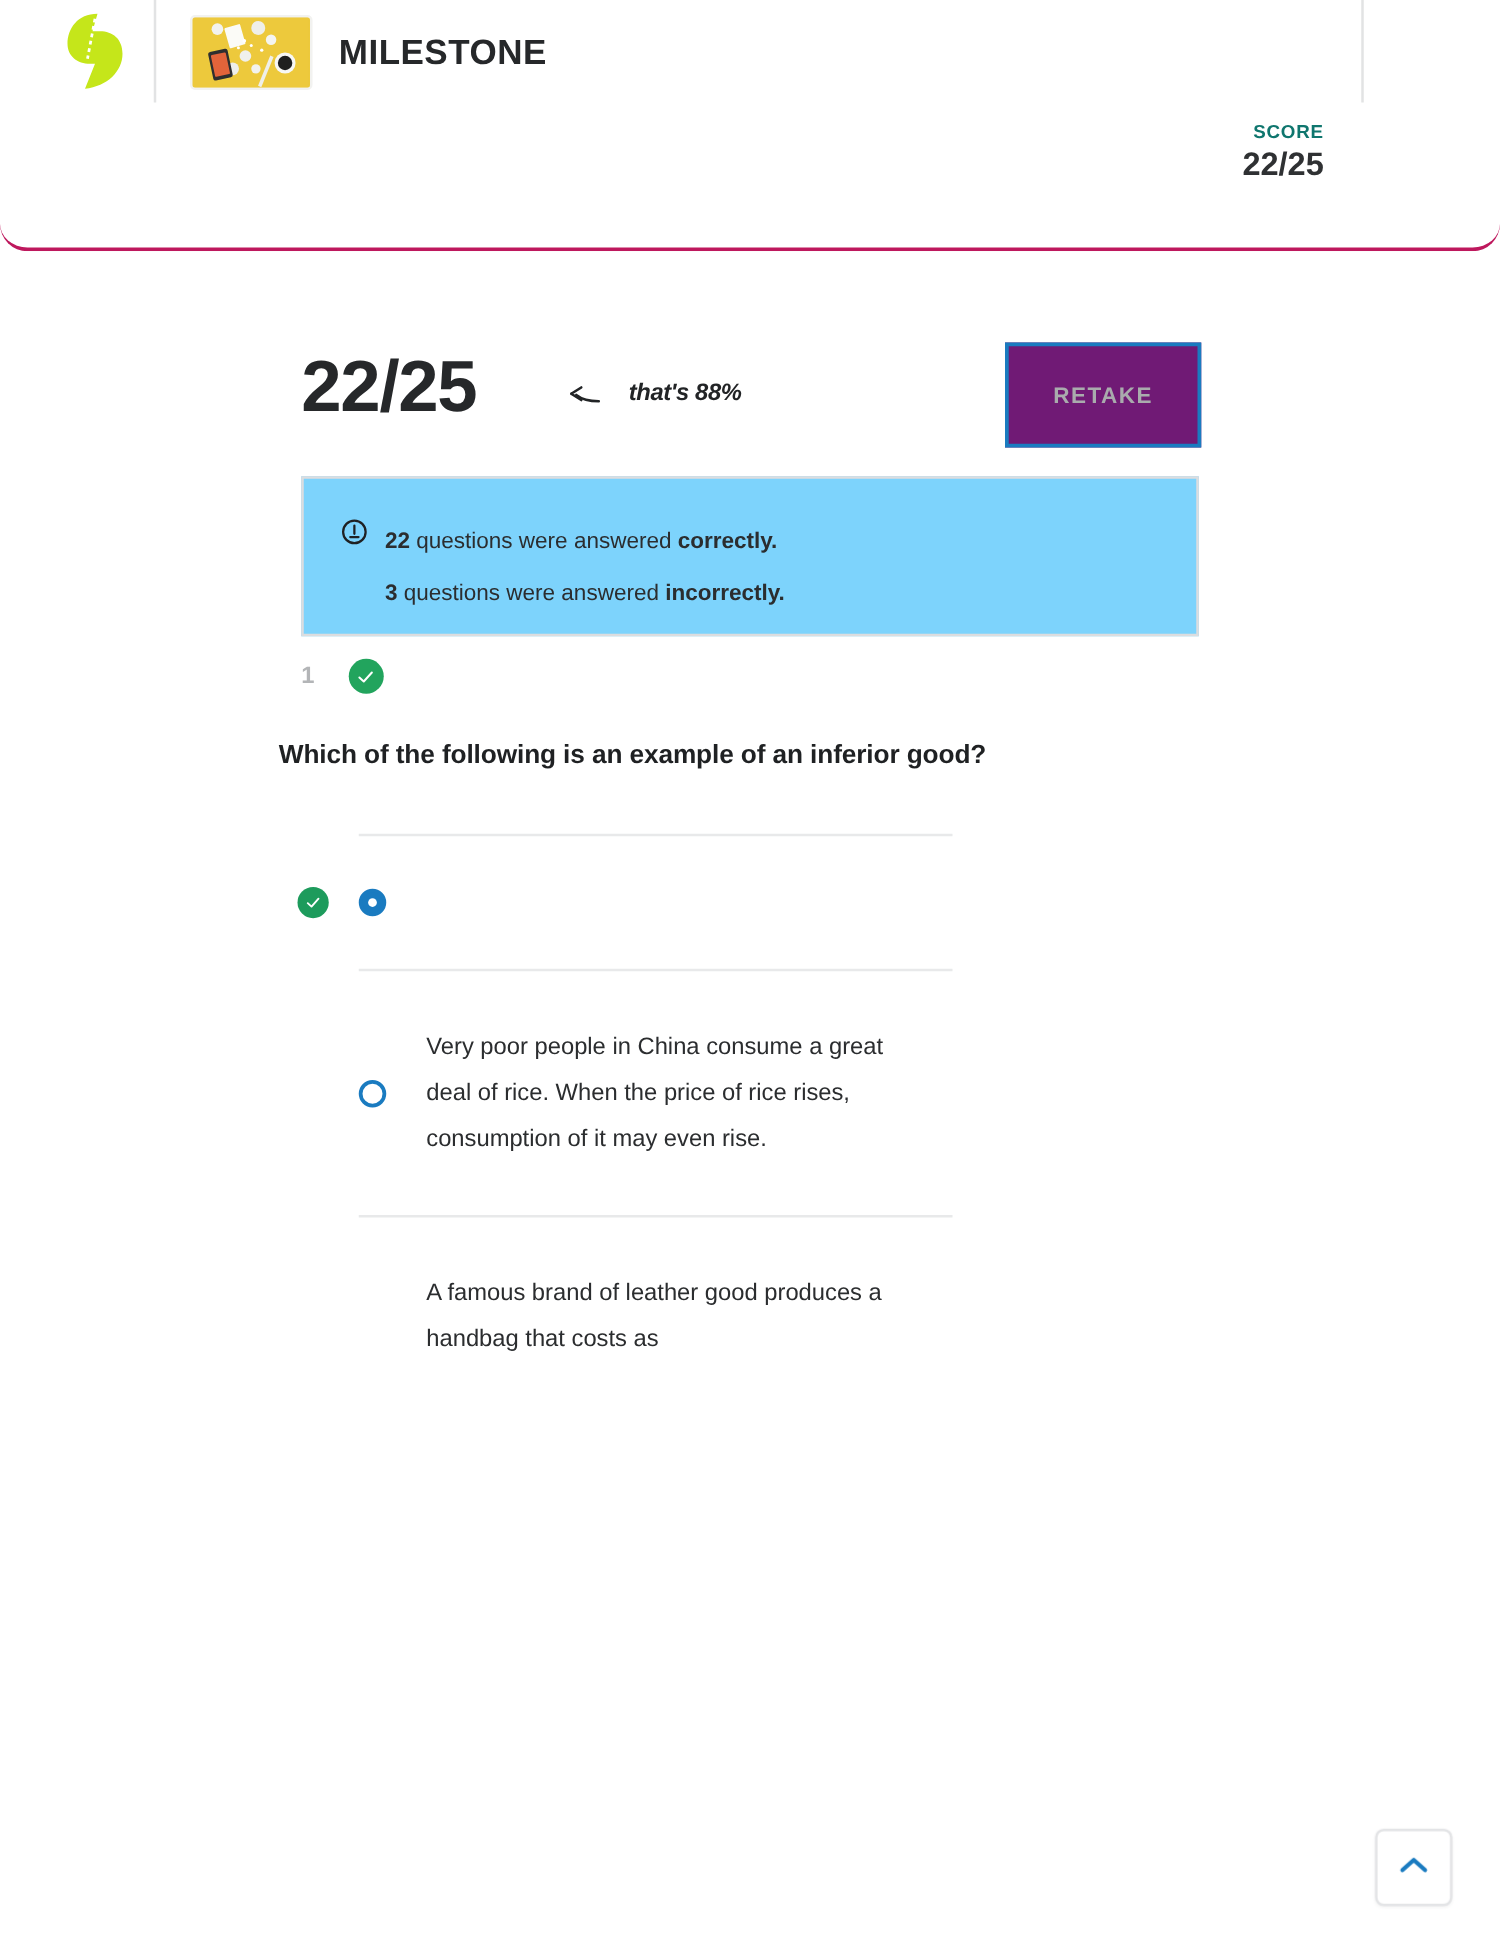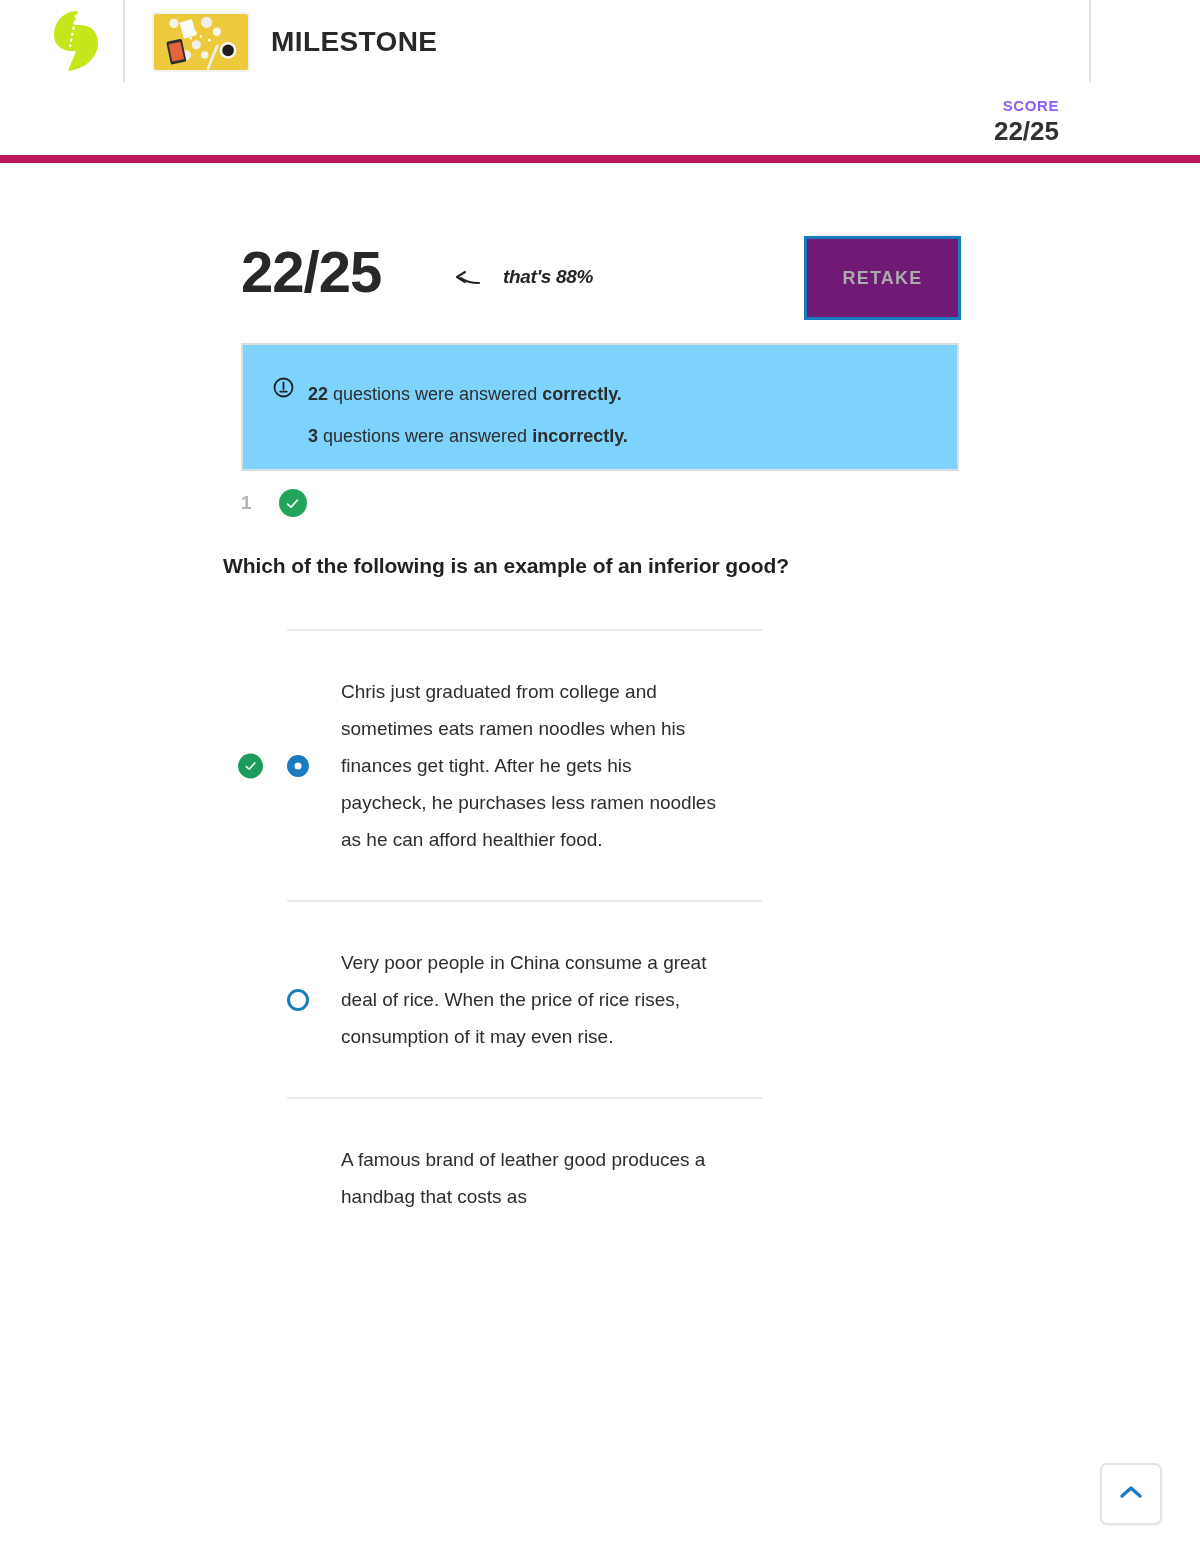--- a/index.html
+++ b/index.html
@@ -9,23 +9,24 @@
     height: 1553px;
     background: #ffffff;
     font-family: "Liberation Sans", sans-serif;
     color: #2b2b2b;
     overflow: hidden;
   }
 
   
   .header {
     position: relative;
-    height: 163px;
-    border-bottom: 8px solid #be185d;
+    height: 201px;
+    border-bottom: 3px solid #be185d;
     background: #fff;
+    border-radius: 22px;
   }
 
   .brand-logo {
     position: absolute;
     left: 52px;
     top: 9px;
     width: 48px;
     height: 64px;
   }
 
@@ -71,21 +72,21 @@
   .score-block {
     position: absolute;
     right: 141px;
     top: 96px;
     text-align: right;
   }
   .score-label {
     font-size: 15px;
     font-weight: bold;
     letter-spacing: 0.6px;
-    color: #8b5cf6;
+    color: #0f766e;
     line-height: 20px;
   }
   .score-value {
     font-size: 26px;
     font-weight: bold;
     color: #2f3133;
     line-height: 30px;
   }
 
   
@@ -371,21 +372,20 @@
 
   <div class="options">
 
     <div class="option">
       <span class="opt-correct-mark">
         <svg viewBox="0 0 13 13" aria-hidden="true">
           <path d="M2.2 7 L5.2 9.8 L10.8 3.4" stroke="#ffffff" stroke-width="1.5" fill="none" stroke-linecap="round" stroke-linejoin="round"></path>
         </svg>
       </span>
       <span class="radio selected"></span>
-      <span class="opt-text">Chris just graduated from college and sometimes eats ramen noodles when his finances get tight. After he gets his paycheck, he purchases less ramen noodles as he can afford healthier food.</span>
     </div>
 
 
     <div class="option">
       <span class="radio"></span>
       <span class="opt-text">Very poor people in China consume a great deal of rice. When the price of rice rises, consumption of it may even rise.</span>
     </div>
 
     <div class="option">
       <span class="radio" style="visibility:hidden"></span>

